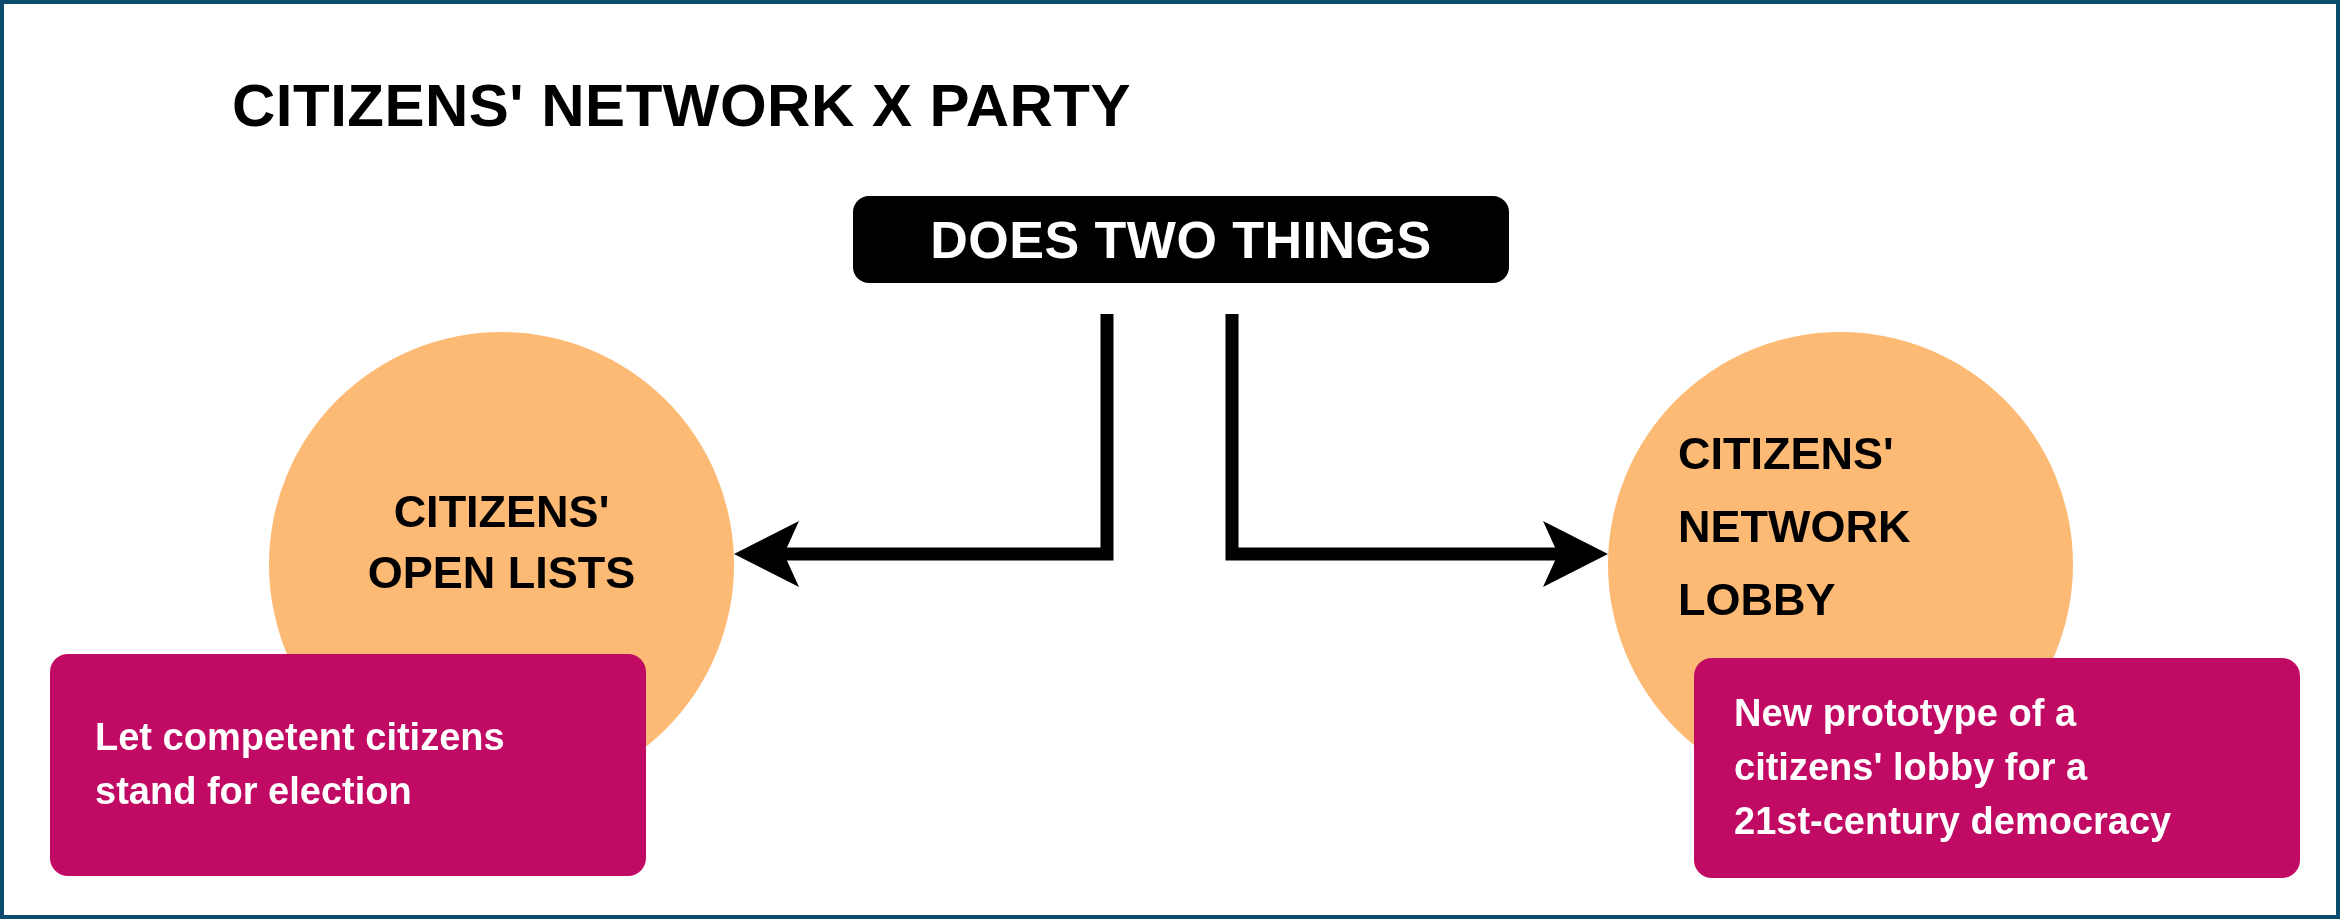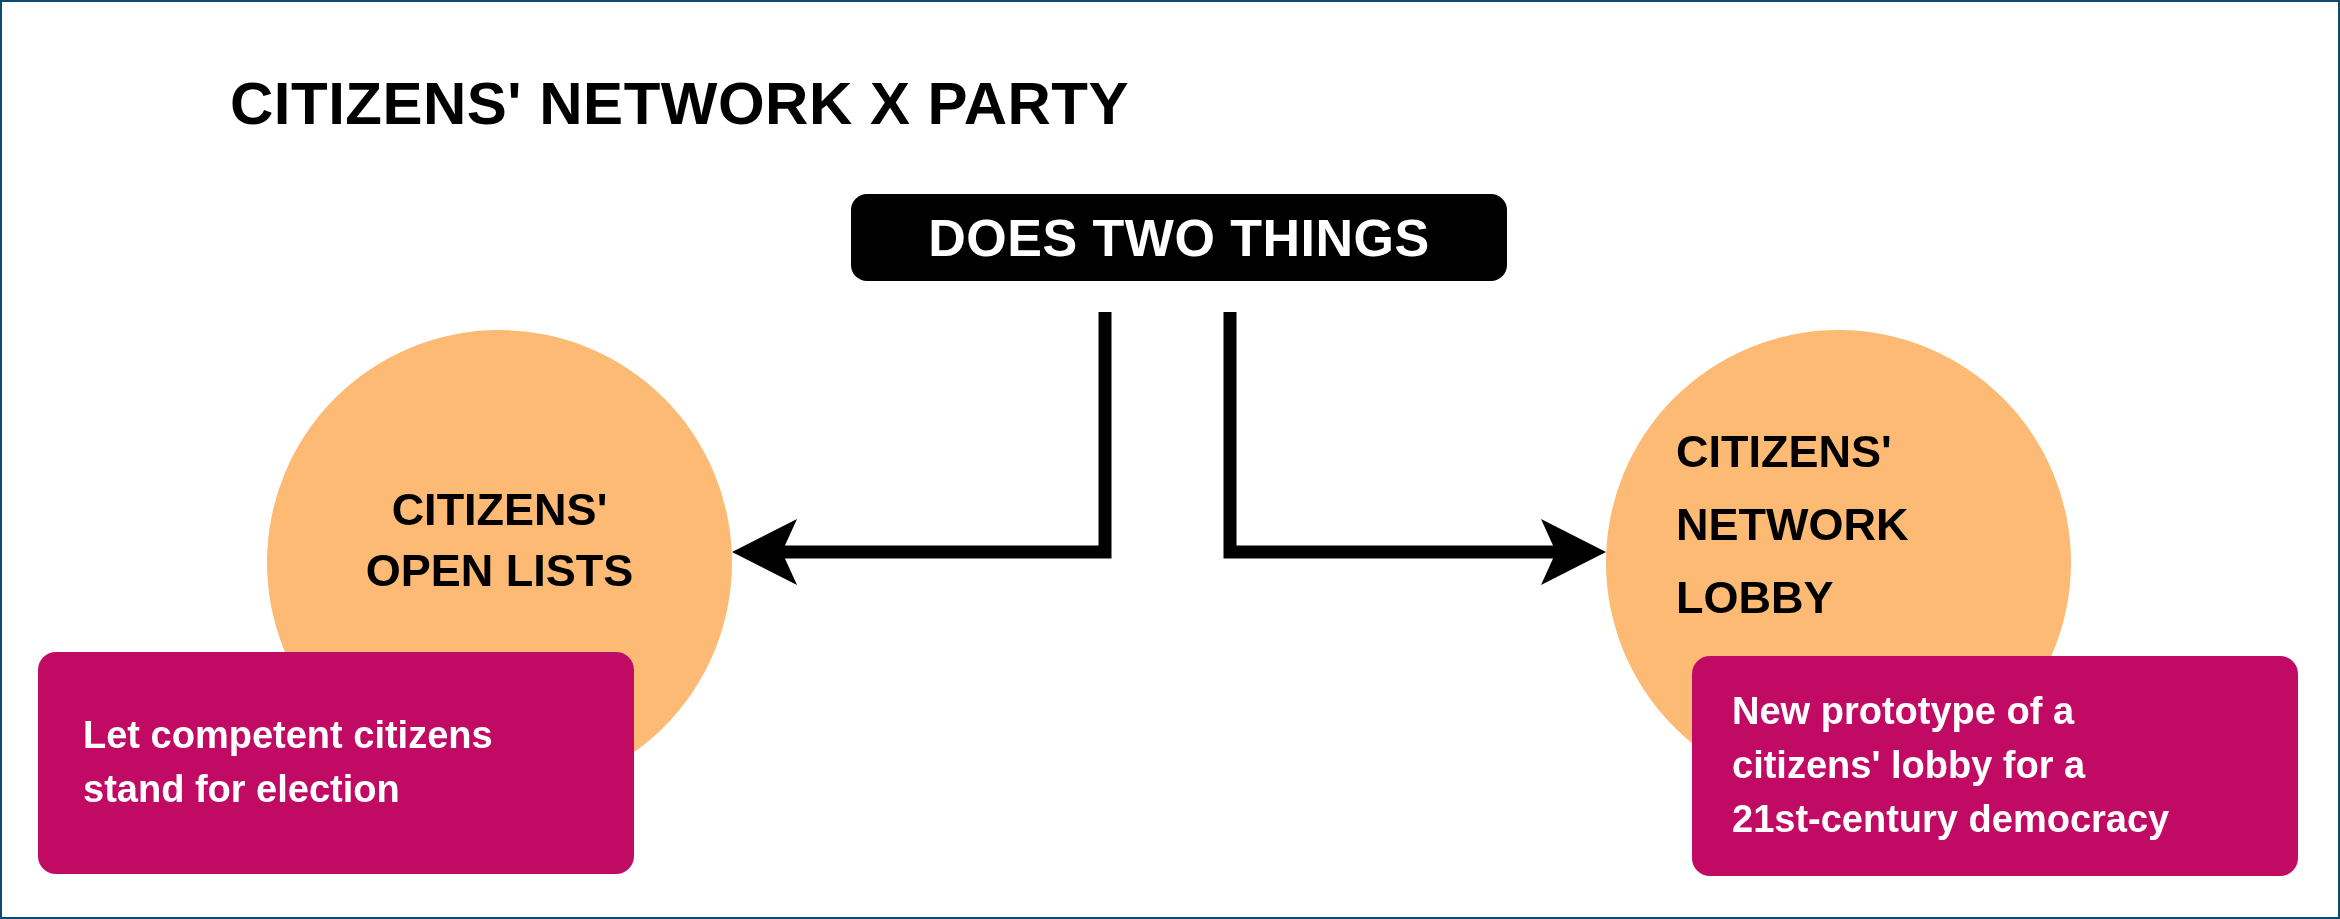--- a/index.html
+++ b/index.html
@@ -8,21 +8,21 @@
     background: #ffffff;
   }
   body {
     font-family: "Liberation Sans", sans-serif;
   }
   #canvas {
     position: relative;
     width: 2340px;
     height: 919px;
     background: #ffffff;
-    border: 2px solid #0c4a6e;
+    border: 4px solid #0c4a6e;
     box-sizing: border-box;
     overflow: hidden;
   }
 
   
   #page-title {
     position: absolute;
     left: 228px;
     top: 72px;
     font-size: 60px;
@@ -111,21 +111,21 @@
   
   .caption-box {
     position: absolute;
     background: #C10A63;
     border-radius: 18px;
     box-sizing: border-box;
     display: flex;
     align-items: center;
   }
   #caption-left {
-    left: 36px;
+    left: 46px;
     top: 650px;
     width: 596px;
     height: 222px;
     padding-left: 45px;
     padding-right: 30px;
   }
   #caption-right {
     left: 1690px;
     top: 654px;
     width: 606px;

